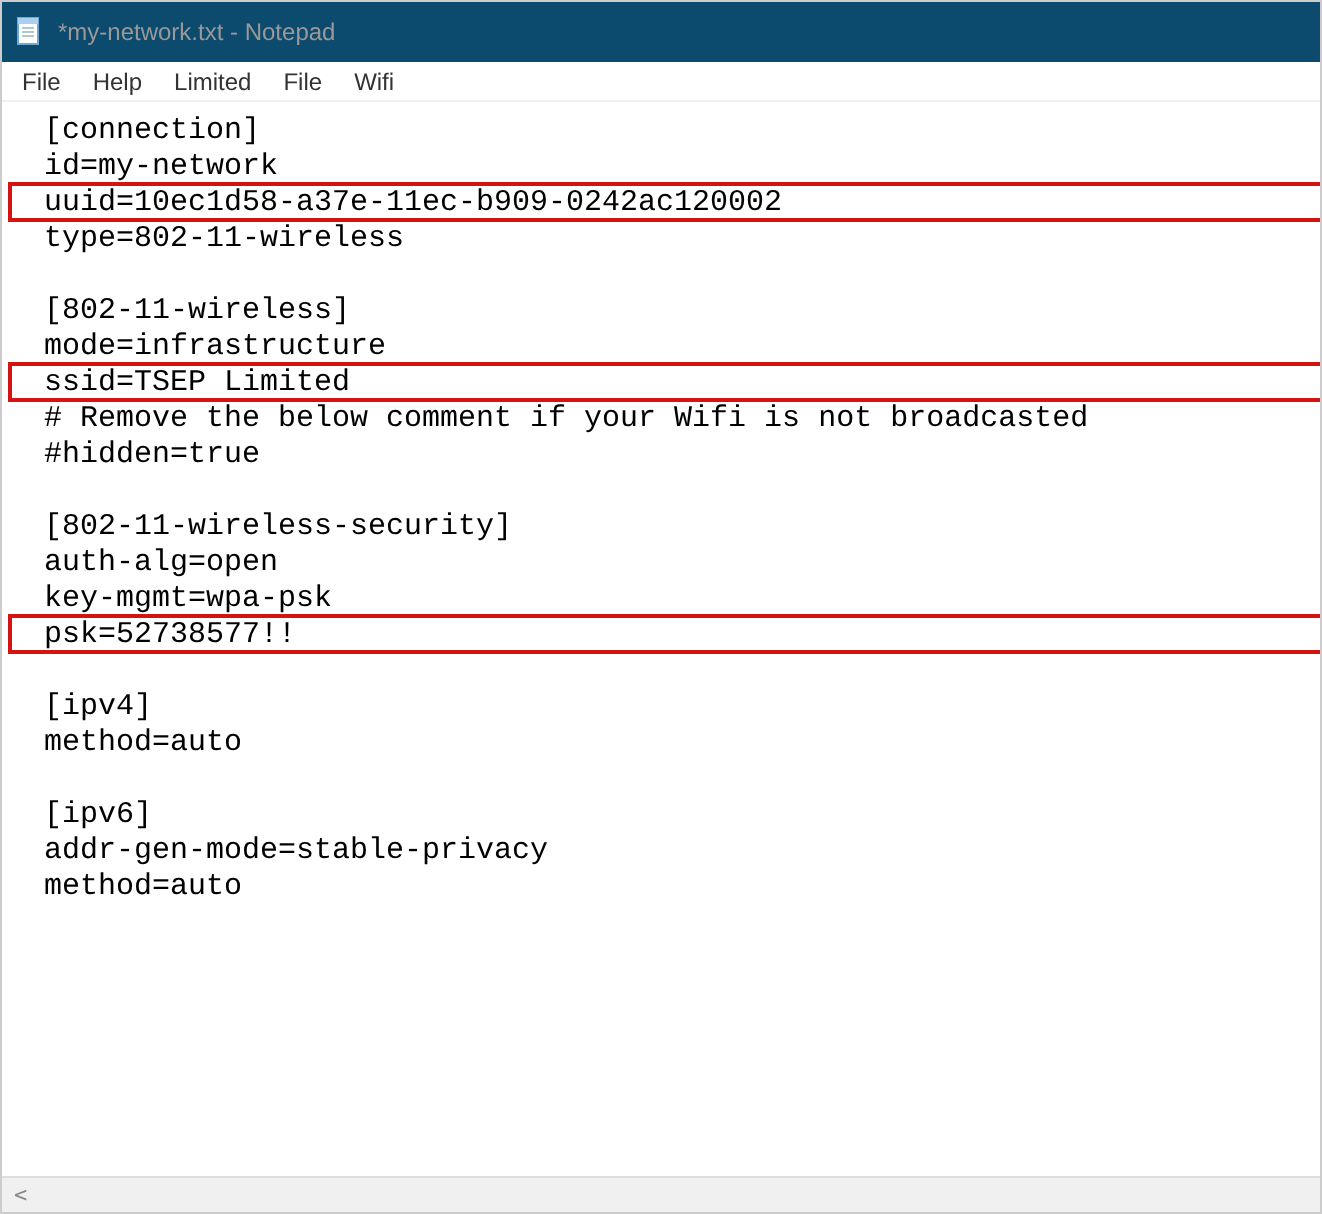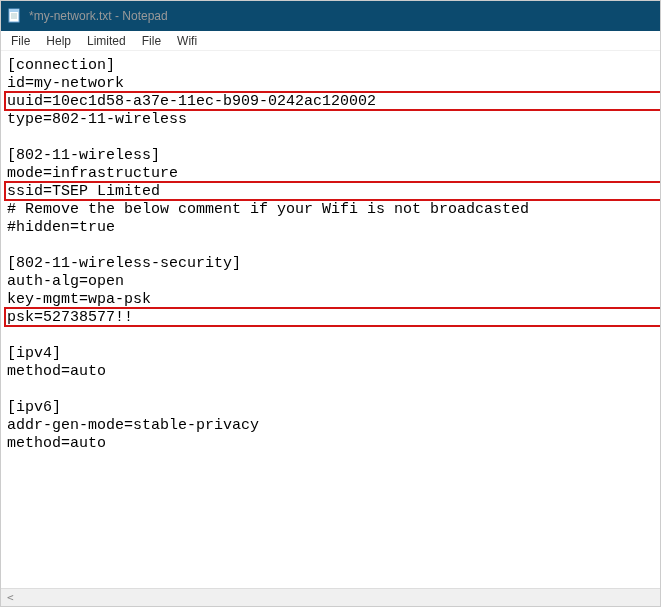--- a/index.html
+++ b/index.html
@@ -43,21 +43,21 @@
     }
     .menubar .menuitem {
       padding: 2px 8px;
       cursor: default;
     }
     .menubar .menuitem:first-child {
       padding-left: 6px;
     }
     .editor {
       flex: 1;
-      padding: 6px 6px 2px 6px;
+      padding: 6px 6px 2px 21px;
       font-family: Consolas, "Courier New", monospace;
       font-size: 15px;
       line-height: 18px;
       color: #000;
       white-space: pre;
       overflow: auto;
       position: relative;
     }
     .line {
       position: relative;

